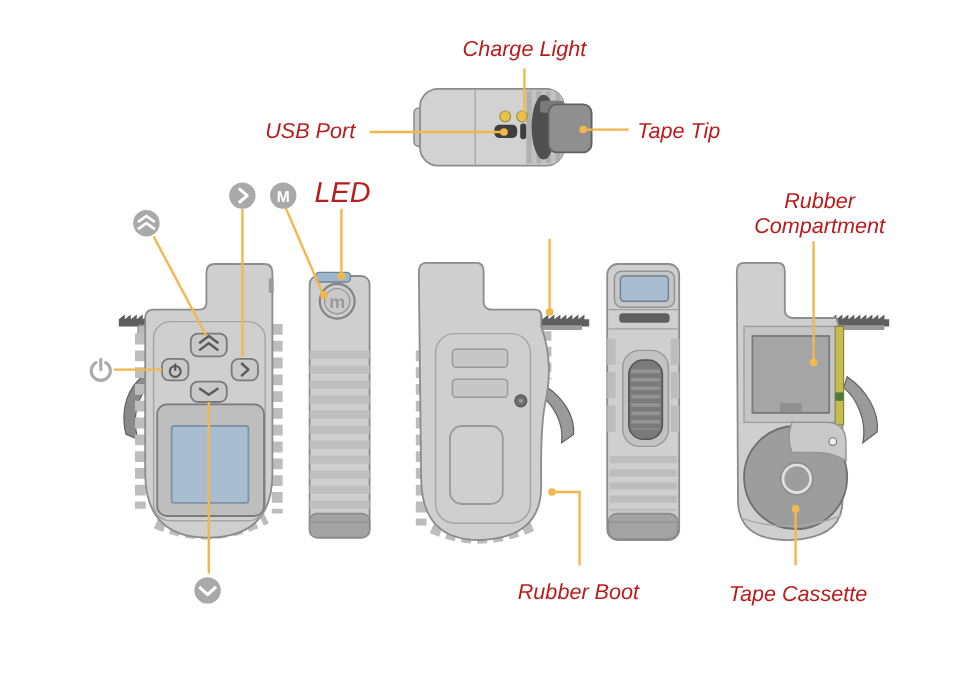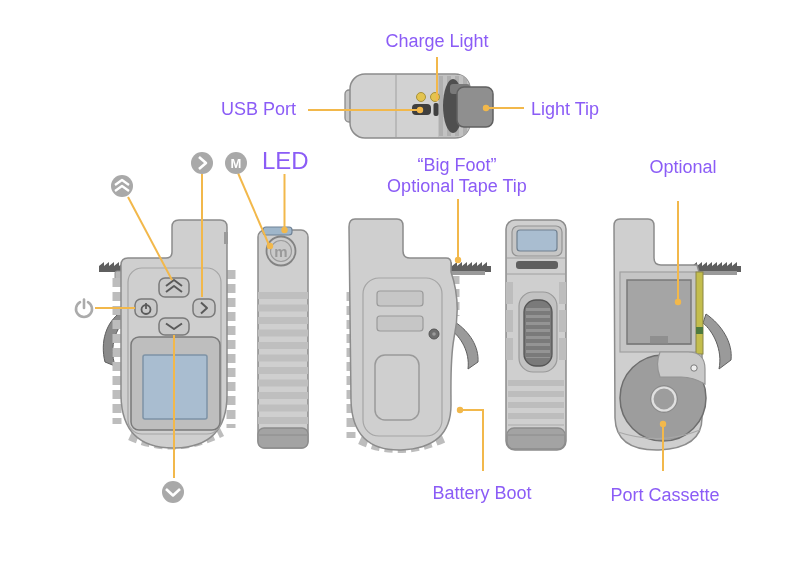--- a/index.html
+++ b/index.html
@@ -2,22 +2,22 @@
 <html><head>
 <meta charset="utf-8">
 <style>
   html,body{margin:0;padding:0;background:#ffffff;}
   .canvas{
     position:relative;width:811px;height:562px;background:#ffffff;overflow:hidden;
     font-family:"Liberation Sans",sans-serif;
   }
   .canvas svg{position:absolute;left:0;top:0;}
   .lbl{
-    position:absolute;color:#8b5cf6;font-size:18px;line-height:21px;
-    white-space:nowrap;text-align:center;
+    position:absolute;color:#b91c1c;font-size:18px;line-height:21px;
+    white-space:nowrap;text-align:center;font-style:italic;
   }
   .lbl .line{display:block;}
   .center{transform:translateX(-50%);}
   .lbl-right{}
   .lbl-led{font-size:24px;}
 </style>
 </head>
 <body>
 
 <div class="canvas">
@@ -177,27 +177,24 @@
     </g>
     <g>
       <path d="M80,302.1 A 8 8 0 1 0 88,302.1" stroke="#ABABAB" stroke-width="2.6" fill="none" stroke-linecap="round"></path>
       <path d="M84,299.5 V308" stroke="#ABABAB" stroke-width="2.6" stroke-linecap="round"></path>
     </g>
   </g>
 </svg>
 
 <div class="lbl center" style="left:437px;top:31px;">Charge Light</div>
 <div class="lbl lbl-right" style="right:515px;top:99px;">USB Port</div>
-<div class="lbl" style="left:531px;top:99px;text-align:left;">Light Tip</div>
+<div class="lbl" style="left:531px;top:99px;text-align:left;">Tape Tip</div>
 <div class="lbl lbl-led" style="left:262px;top:150px;text-align:left;">LED</div>
-<div class="lbl center" style="left:457px;top:155px;">
-  <span class="line">“Big Foot”</span>
-  <span class="line">Optional Tape Tip</span>
-</div>
 <div class="lbl center" style="left:683px;top:157px;">
-  <span class="line">Optional</span>
+  <span class="line">Rubber</span>
+  <span class="line">Compartment</span>
 </div>
 <div class="lbl center" style="left:482px;top:483px;">
-  <span class="line">Battery Boot</span>
+  <span class="line">Rubber Boot</span>
 </div>
-<div class="lbl center" style="left:665px;top:485px;">Port Cassette</div>
+<div class="lbl center" style="left:665px;top:485px;">Tape Cassette</div>
 
 </div>
 
 </body></html>

